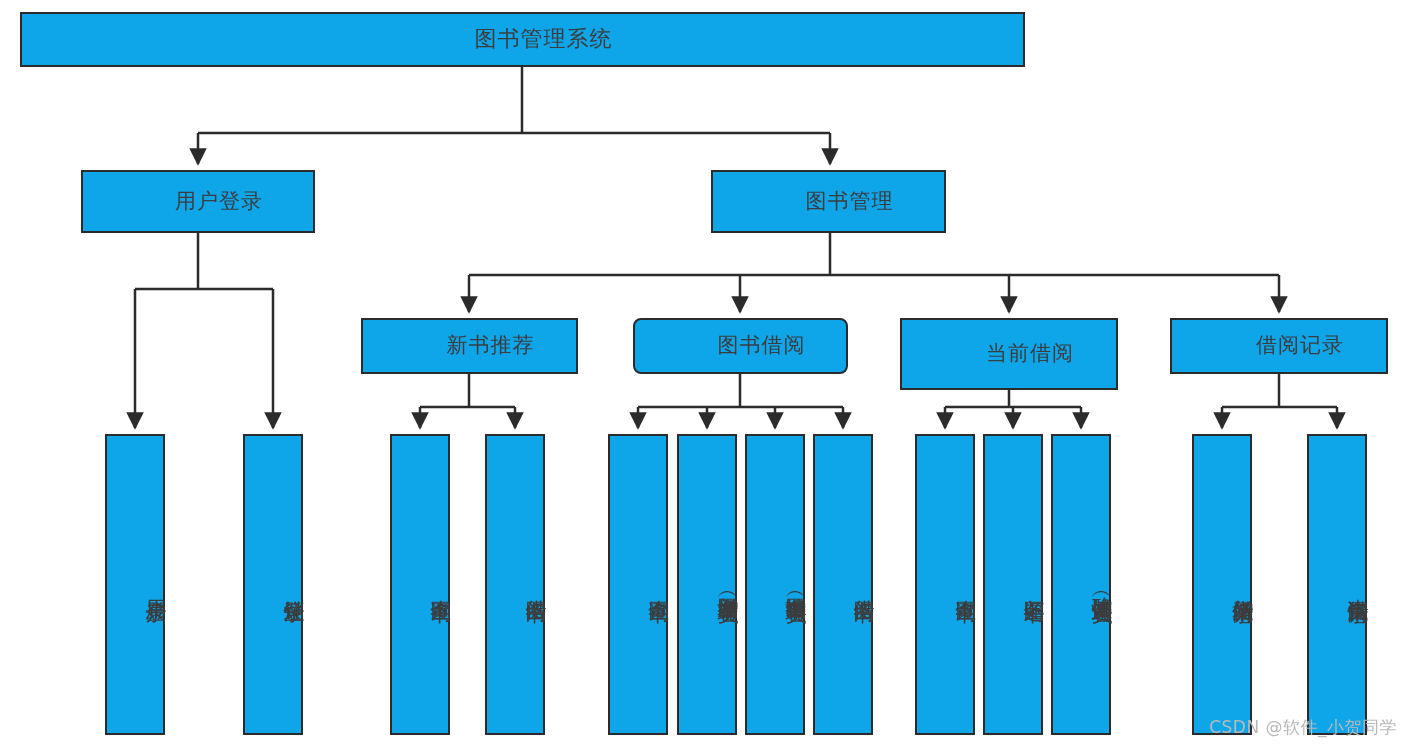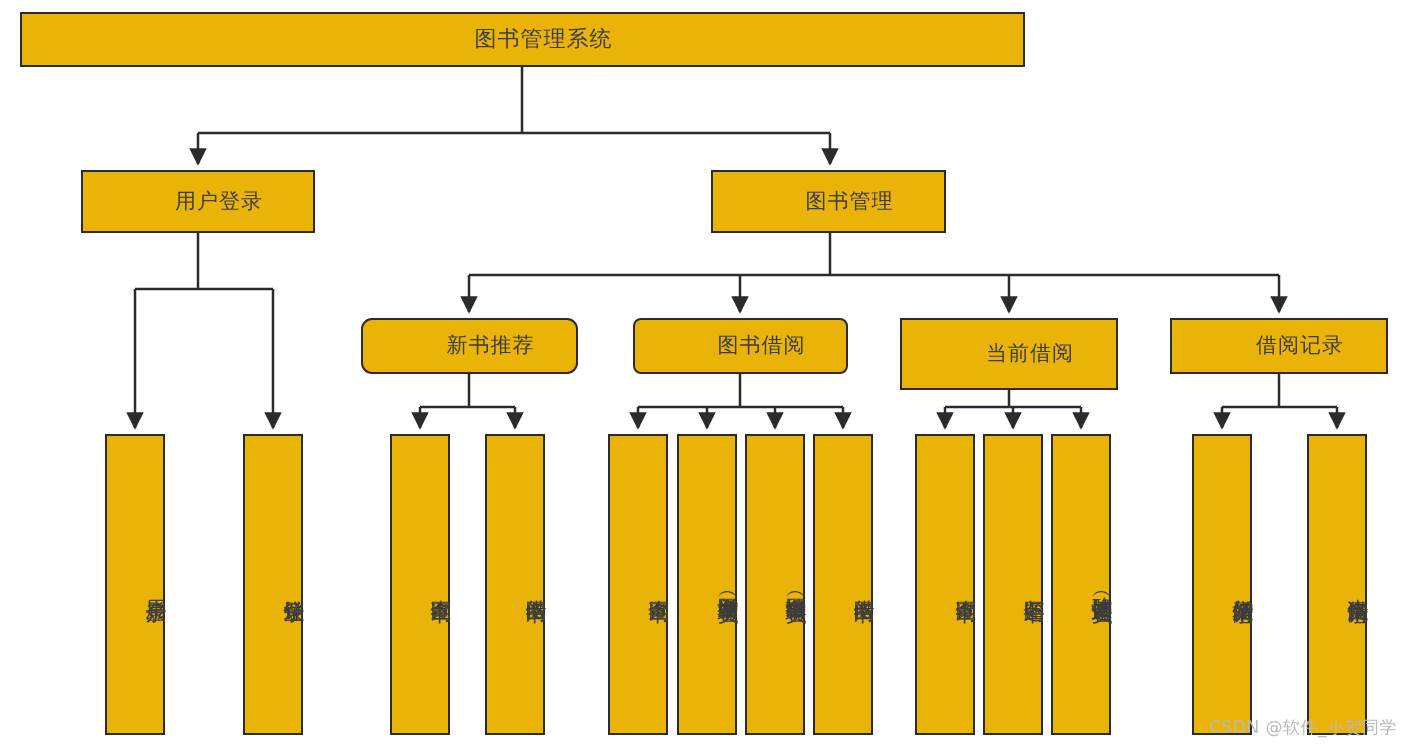--- a/index.html
+++ b/index.html
@@ -22,21 +22,21 @@
     position: absolute;
     left: 0;
     top: 0;
     width: 1405px;
     height: 747px;
     pointer-events: none;
   }
   .node {
     position: absolute;
     box-sizing: border-box;
-    background: #eab308;
+    background: #0ea5e9;
     border: 2.5px solid #2b2b2b;
     display: flex;
     align-items: center;
     justify-content: center;
     color: #3c3c3c;
     padding-left: 42px;
   }
   .node.horiz {
     font-size: 21px;
     letter-spacing: 1px;
@@ -129,21 +129,21 @@
     <span>图书管理系统</span>
   </div>
 
   <div class="node horiz" style="left:81px; top:170px; width:234px; height:63px;">
     <span>用户登录</span>
   </div>
   <div class="node horiz" style="left:711px; top:170px; width:235px; height:63px;">
     <span>图书管理</span>
   </div>
 
-  <div class="node horiz" style="left:361px; top:318px; width:217px; height:56px;border-radius:11px;">
+  <div class="node horiz" style="left:361px; top:318px; width:217px; height:56px;">
     <span>新书推荐</span>
   </div>
   <div class="node horiz" style="left:633px; top:318px; width:215px; height:56px;border-radius:8px;">
     <span>图书借阅</span>
   </div>
   <div class="node horiz" style="left:900px; top:318px; width:218px; height:72px;">
     <span>当前借阅</span>
   </div>
   <div class="node horiz" style="left:1170px; top:318px; width:218px; height:56px;">
     <span>借阅记录</span>

